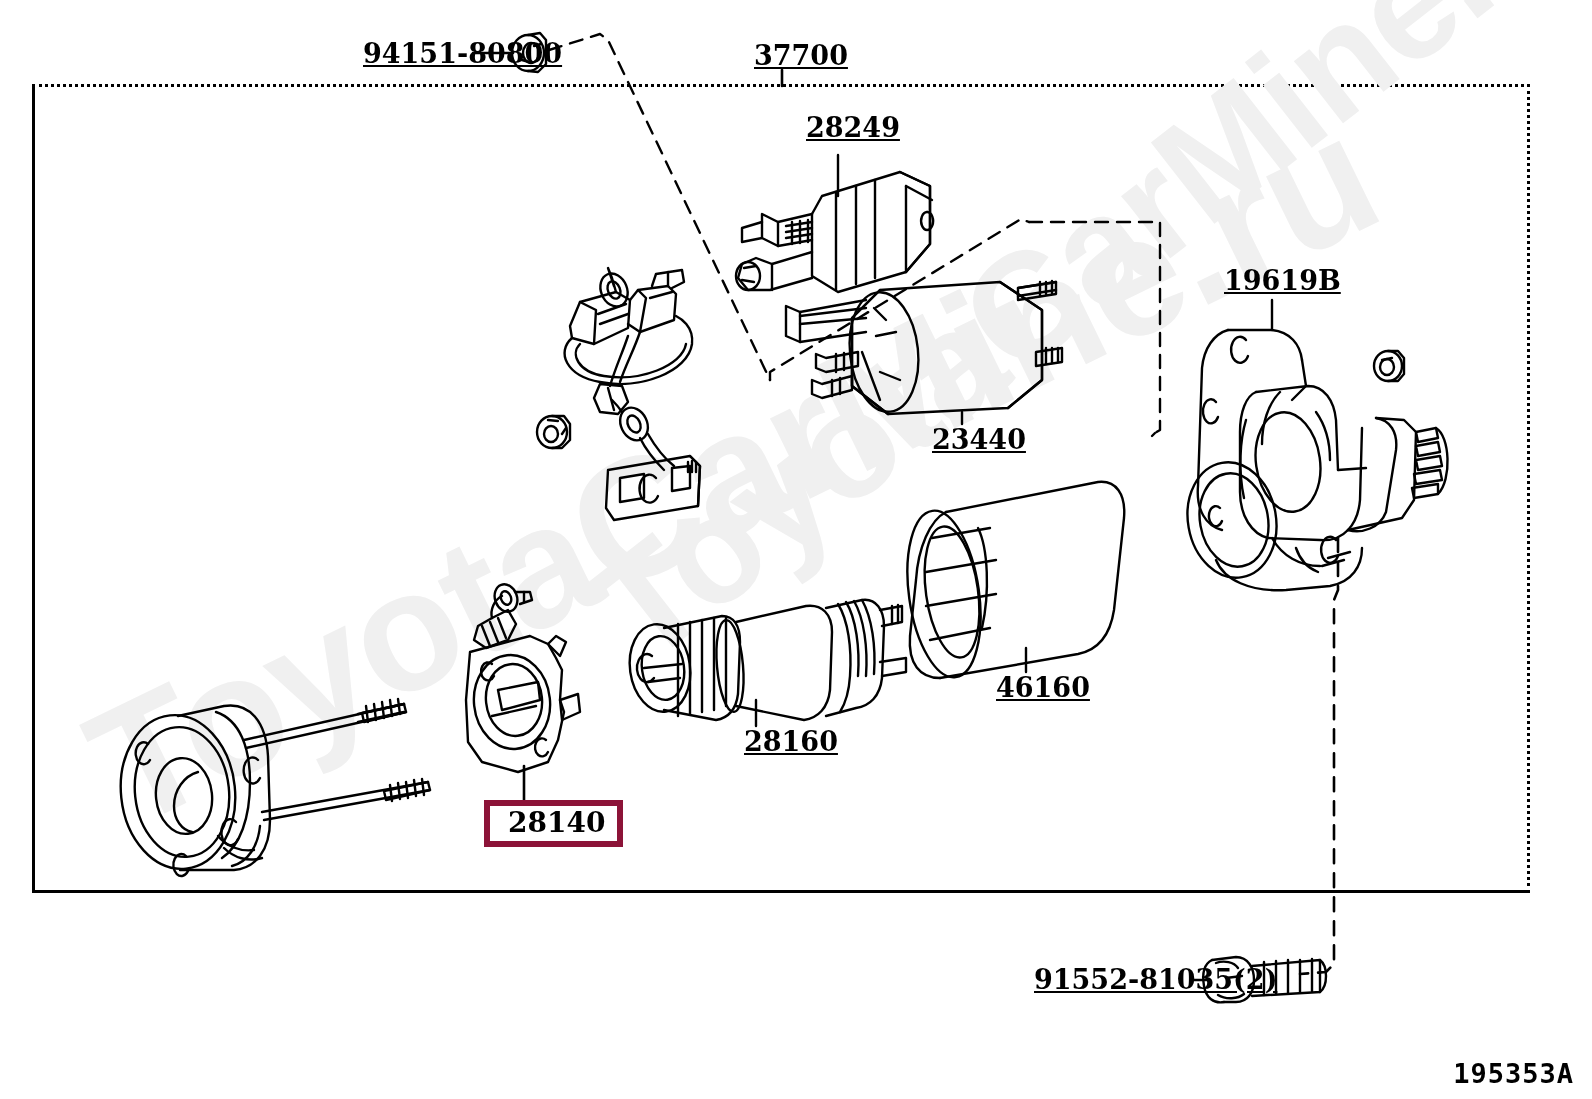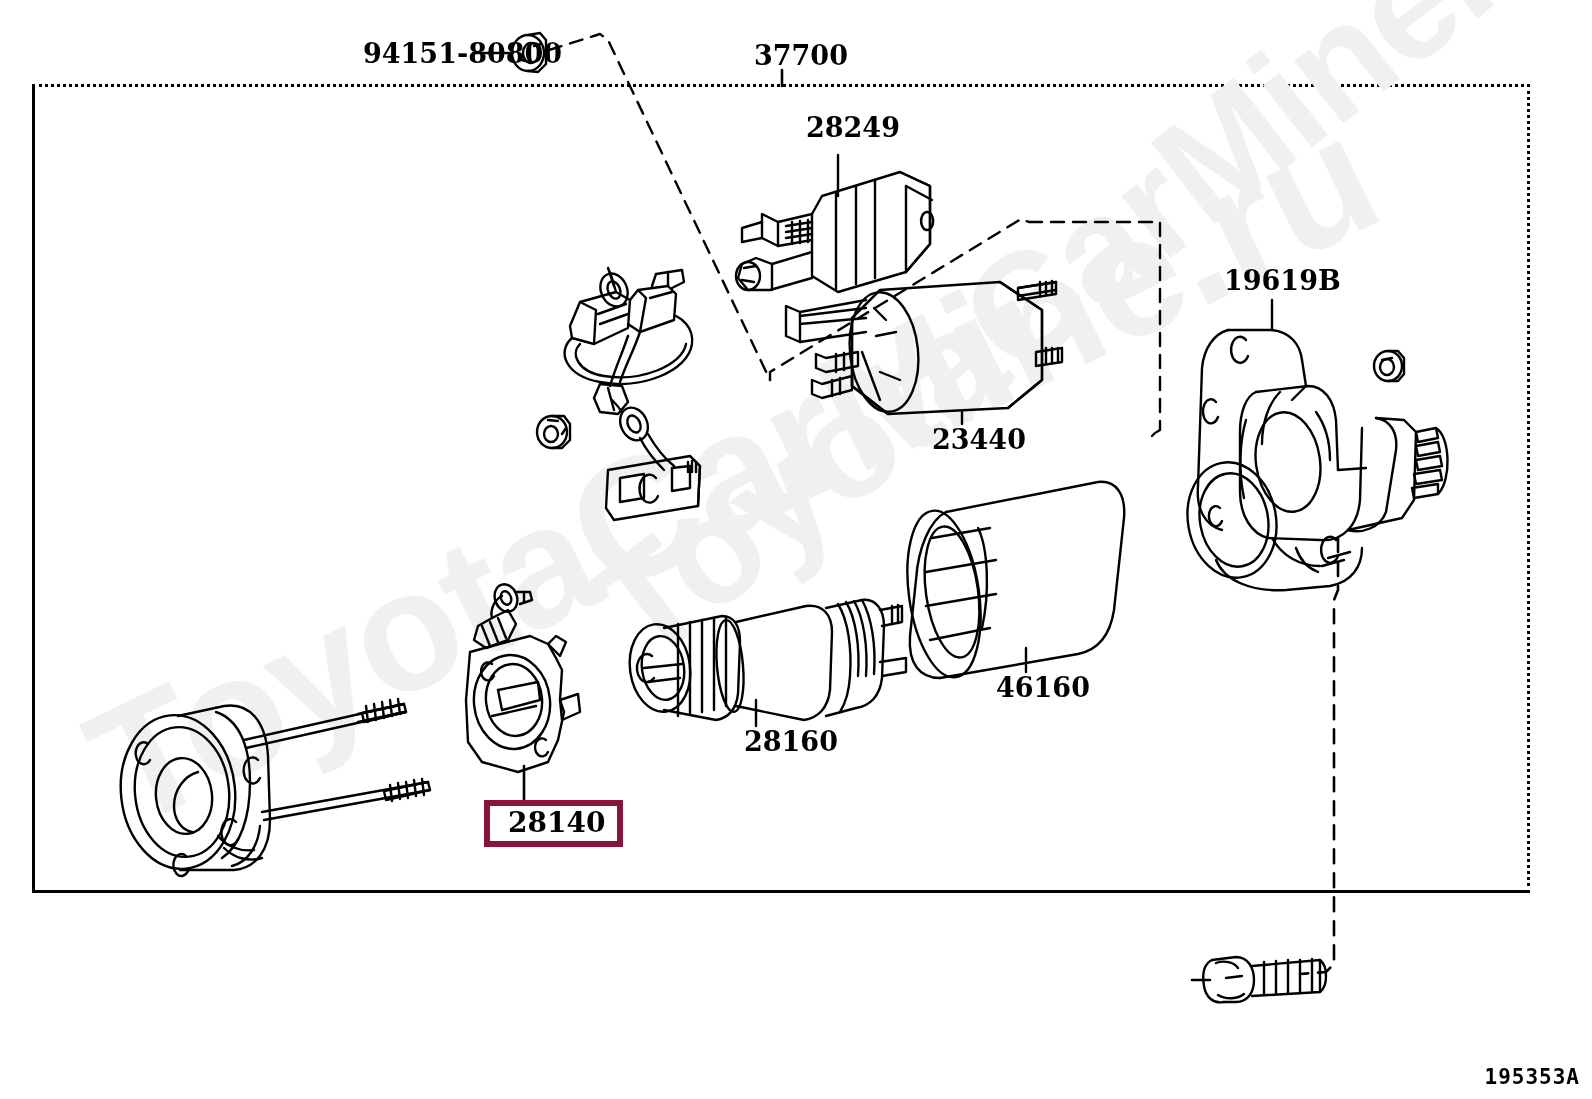--- a/index.html
+++ b/index.html
@@ -48,40 +48,41 @@
   
   .lbl{
     position:absolute;
     font-family:"DejaVu Serif", serif;
     font-weight:700;
     font-size:27px;
     color:#000;
     letter-spacing:0px;
     white-space:nowrap;
     z-index:12;
+    text-decoration:underline;
   }
 
   
   .lbl-hi{
     position:absolute;z-index:14;
     background:#ffffff;
     border:6px solid #8c1338;
     padding:2px 12px 4px 18px;
     font-family:"DejaVu Serif", serif;
     font-weight:700;font-size:28px;color:#000;
     white-space:nowrap;line-height:1.05;
   }
 
   svg.ov{position:absolute;left:0;top:0;width:1592px;height:1099px;z-index:10;overflow:visible;}
   svg.ov *{vector-effect:non-scaling-stroke;}
 
   .idcode{
-    position:absolute;right:12px;bottom:10px;
+    position:absolute;right:18px;bottom:10px;
     font-family:"DejaVu Sans Mono", monospace;
-    font-size:21px;font-weight:700;color:#000;letter-spacing:1px;
+    font-size:27px;font-weight:700;color:#000;letter-spacing:1px;
     z-index:12;
   }
 </style>
 </head>
 <body>
 
 <div class="stage">
 
   <div class="watermark">
     <div class="wm-text wm-a">ToyotaCarMine.ru</div>
@@ -403,16 +404,17 @@
   <div class="lbl" style="left:932px;top:424px;">23440</div>
 
   <div class="lbl" style="left:1224px;top:265px;">19619B</div>
 
   <div class="lbl" style="left:996px;top:672px;">46160</div>
 
   <div class="lbl" style="left:744px;top:726px;">28160</div>
 
   <div class="lbl-hi" style="left:484px;top:800px;">28140</div>
 
+  <div class="lbl" style="left:1034px;top:964px;">91552-81035(2)</div>
 
   <div class="idcode">195353A</div>
 
 </div>
 
 </body></html>

